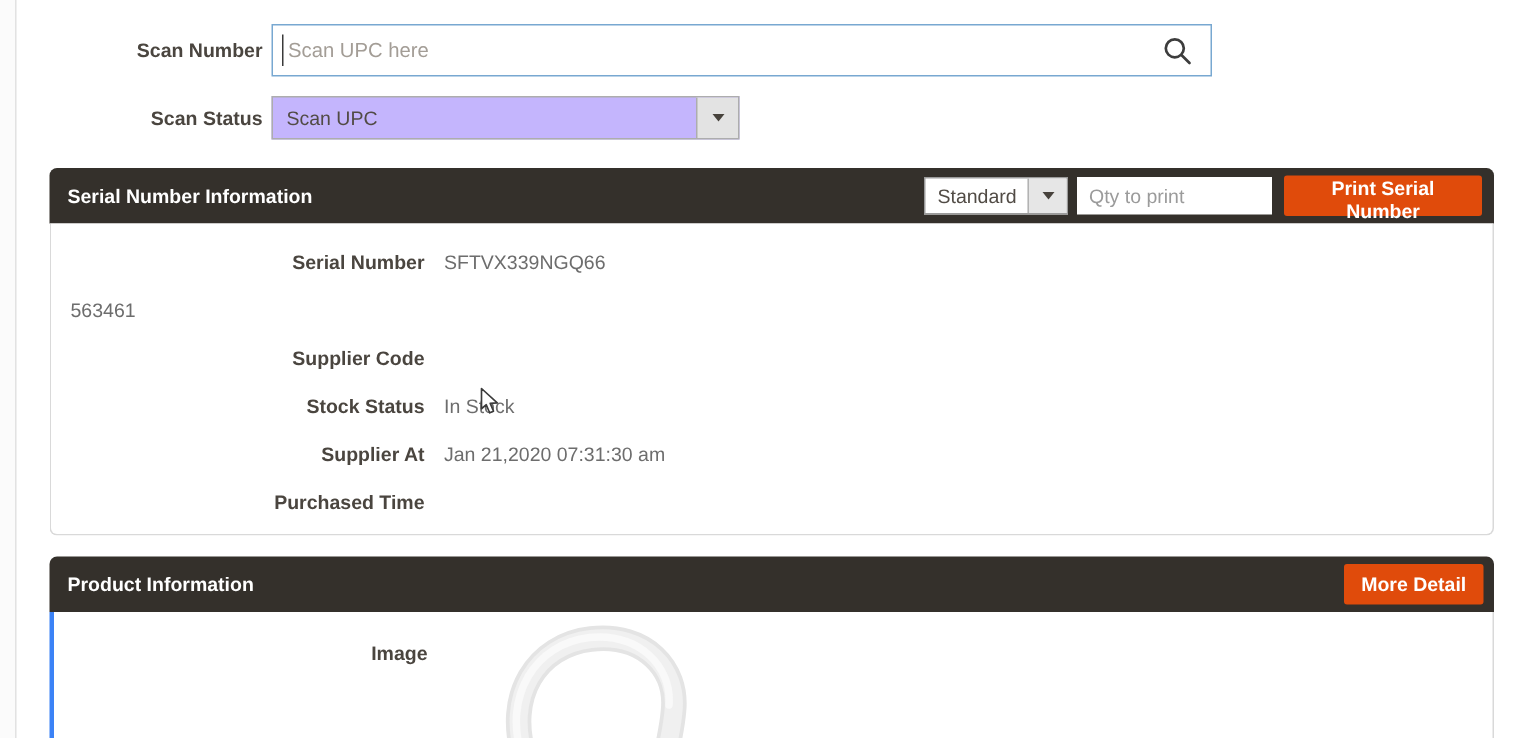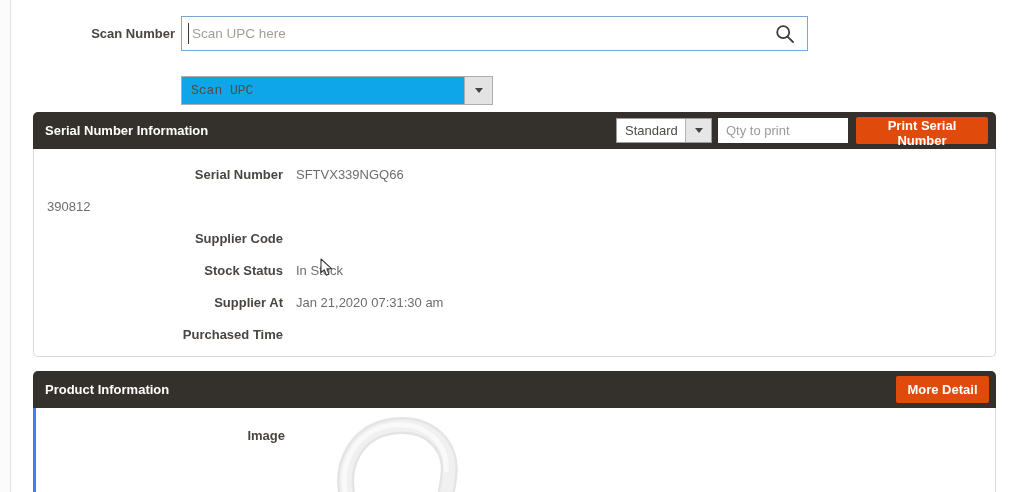--- a/index.html
+++ b/index.html
@@ -16,22 +16,22 @@
 
   .scan-input-wrap{position:absolute;left:181px;top:16px;width:627px;height:35px;
     border:1px solid #78a8d1;box-sizing:border-box;background:#fff;}
   .scan-input-wrap input{width:100%;height:100%;border:none;outline:none;background:transparent;
     padding:0 36px 0 10px;box-sizing:border-box;font-family:"Liberation Sans",sans-serif;
     font-size:13.5px;color:#333;}
   .scan-input-wrap input::placeholder{color:#a39d96;opacity:1;}
   .caret{position:absolute;left:6px;top:6px;width:1px;height:21px;background:#3a3a3a;}
   .search-icon{position:absolute;right:12px;top:7px;width:20px;height:20px;cursor:pointer;}
 
-  .scan-select{position:absolute;left:181px;top:76px;width:312px;height:29px;
-    border:1px solid #adadad;box-sizing:border-box;background:#0ea5e9;display:flex;align-items:stretch;cursor:pointer;font-family:Liberation Mono, monospace;}
+  .scan-select{position:absolute;left:181px;top:64px;width:312px;height:29px;
+    border:1px solid #adadad;box-sizing:border-box;background:#c4b5fd;display:flex;align-items:stretch;cursor:pointer;}
   .scan-select .sel-value{flex:1;display:flex;align-items:center;padding-left:9px;font-size:13px;color:#514b45;}
   .arrow-box{width:27px;background:#e3e3e3;border-left:1px solid #adadad;display:flex;align-items:center;justify-content:center;}
   .tri{width:0;height:0;border-left:4px solid transparent;border-right:4px solid transparent;border-top:5px solid #47423c;}
 
   
   .panel{position:absolute;left:33px;width:963px;}
   .panel-serial{top:112px;height:284px;}
   .panel-product{top:371px;height:121px;}
   .panel-header{position:absolute;top:0;left:0;right:0;height:37px;background:#34302b;border-radius:5px 5px 0 0;}
   .panel-title{position:absolute;left:12px;top:0;line-height:37px;color:#ffffff;font-size:13px;font-weight:700;}
@@ -69,20 +69,21 @@
   <div class="field-label lbl-scan-number">Scan Number</div>
   <div class="scan-input-wrap">
     <input type="text" placeholder="Scan UPC here" style="">
     <div class="caret"></div>
     <svg class="search-icon" viewBox="0 0 20 20">
       <circle cx="8.2" cy="8.2" r="6" fill="none" stroke="#3d3d3d" stroke-width="1.8"></circle>
       <line x1="12.8" y1="12.8" x2="18" y2="18" stroke="#3d3d3d" stroke-width="1.8" stroke-linecap="round"></line>
     </svg>
   </div>
 
+  <div class="field-label lbl-scan-status">Scan Status</div>
   <div class="scan-select">
     <span class="sel-value">Scan UPC</span>
     <span class="arrow-box">
       <span class="tri"></span>
     </span>
   </div>
 
   <section class="panel panel-serial">
     <div class="panel-header">
       <span class="panel-title">Serial Number Information</span>
@@ -94,21 +95,21 @@
       </div>
       <input class="hdr-qty" type="text" placeholder="Qty to print" style="">
       <button class="btn-orange btn-print">Print Serial Number</button>
     </div>
     <div class="panel-body body-serial">
       <div class="info-row">
         <span class="info-label">Serial Number</span>
         <span class="info-value">SFTVX339NGQ66</span>
       </div>
       <div class="info-row">
-        <span class="info-value">390812</span>
+        <span class="info-value">563461</span>
       </div>
       <div class="info-row">
         <span class="info-label">Supplier Code</span>
         <span class="info-value"></span>
       </div>
       <div class="info-row">
         <span class="info-label">Stock Status</span>
         <span class="info-value">In Stock</span>
       </div>
       <div class="info-row">

